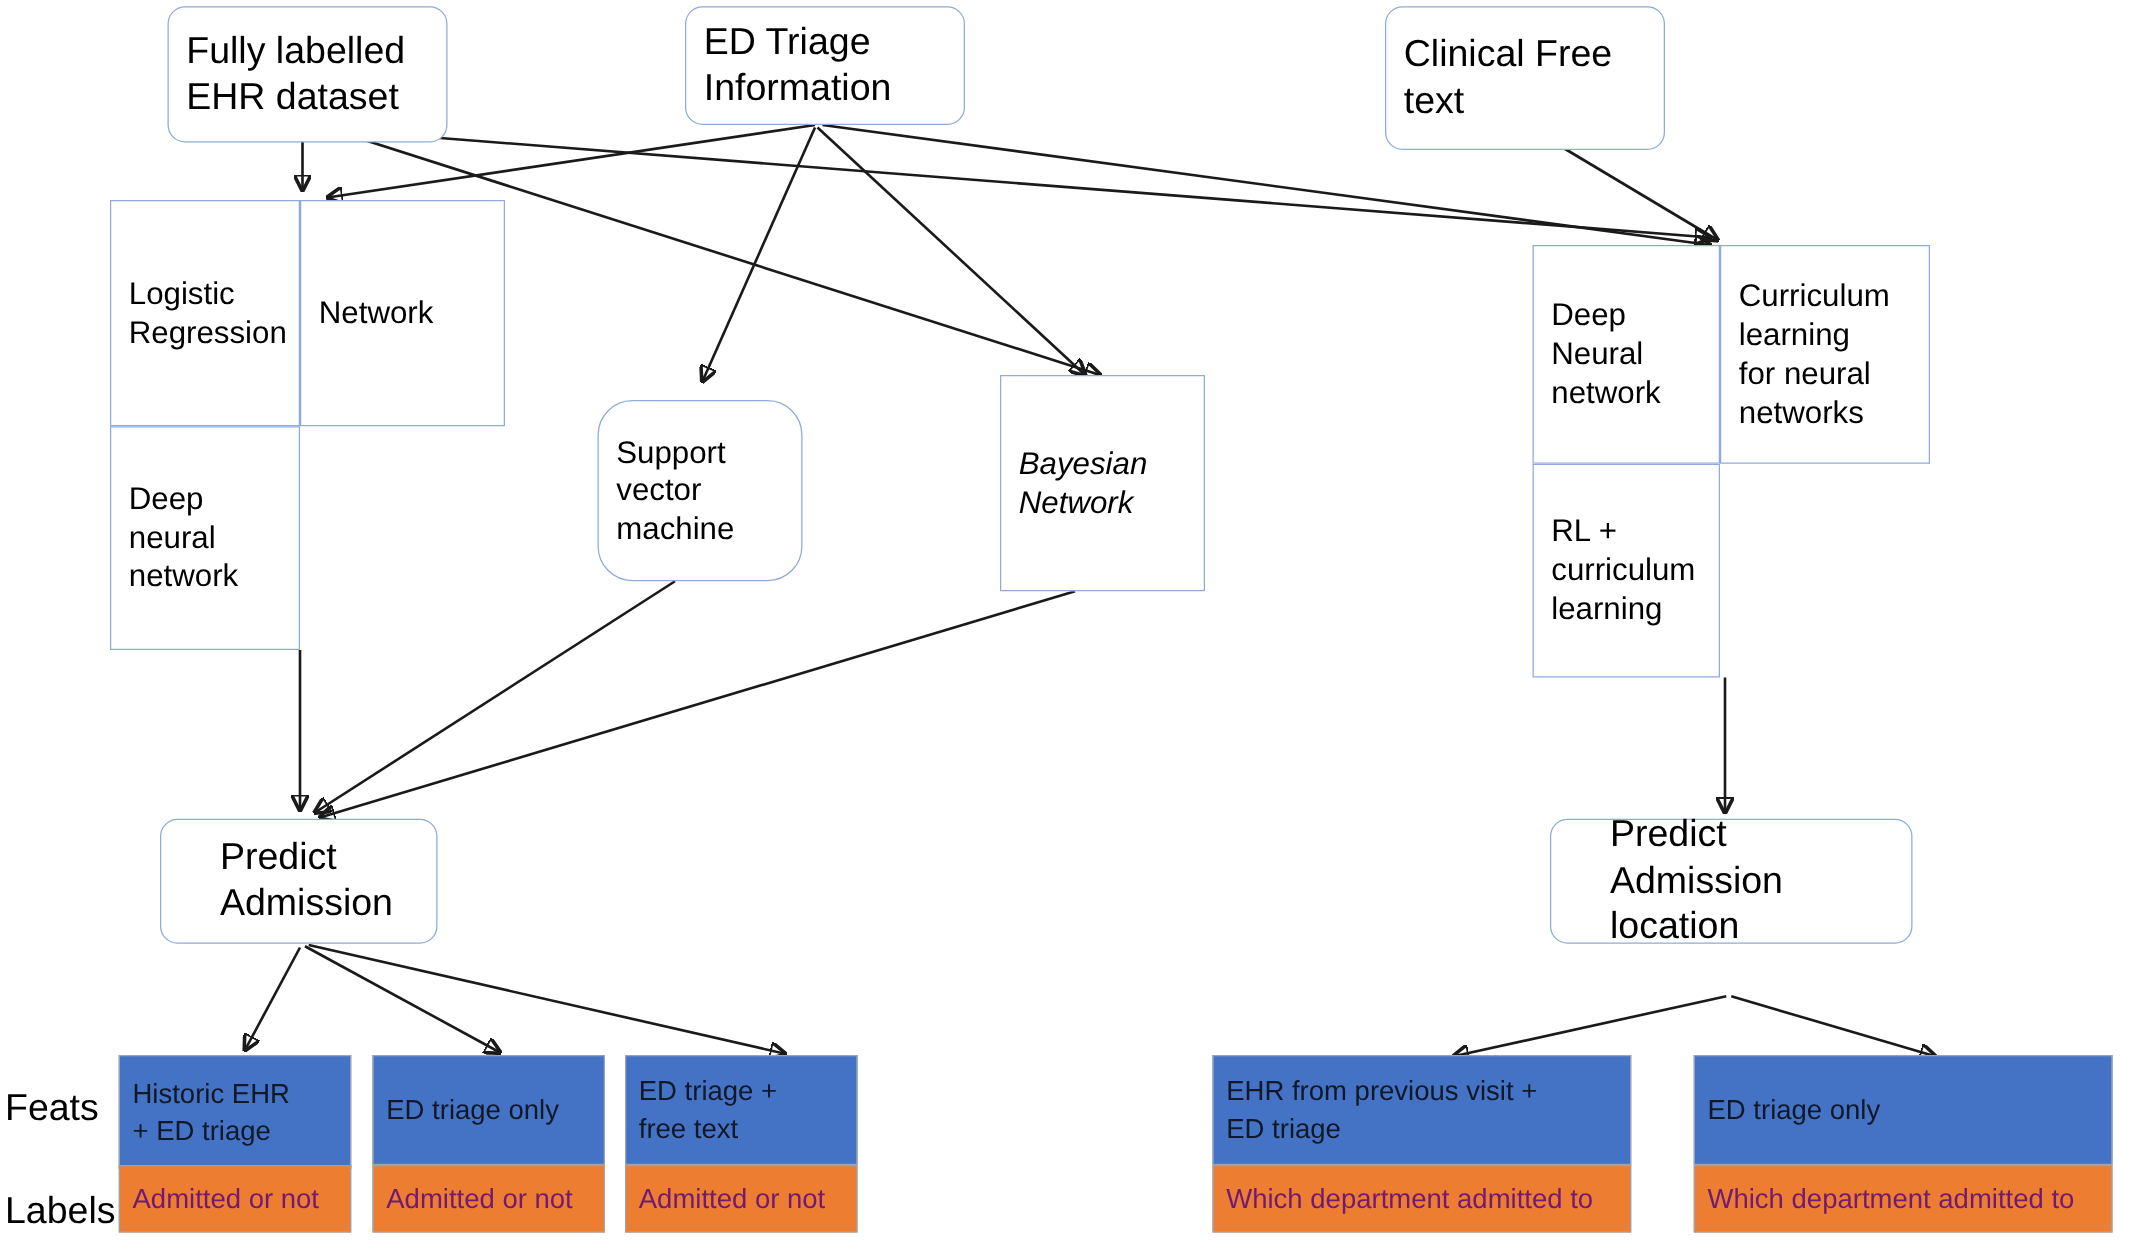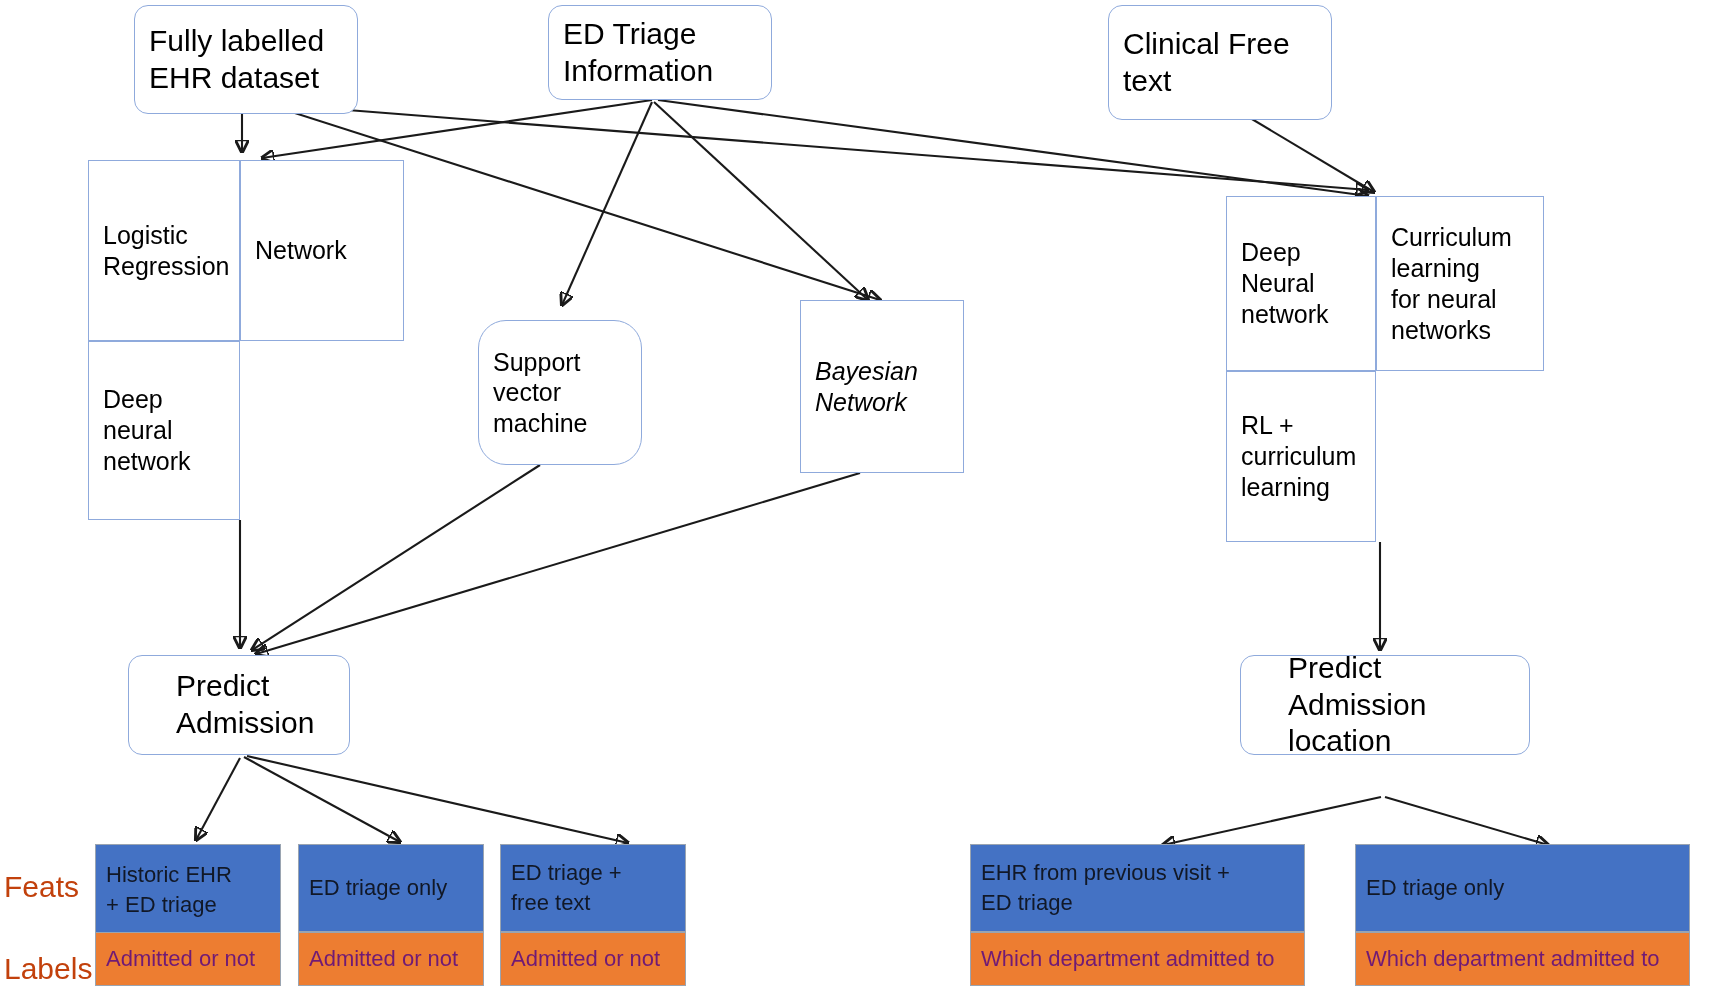--- a/index.html
+++ b/index.html
@@ -22,21 +22,21 @@
         background:#fff;display:flex;align-items:center;font-size:25px;}
   .cell .txt{padding:0 14px;line-height:1.24;white-space:pre-line;}
 
   
   .bar{position:absolute;box-sizing:border-box;display:flex;align-items:center;
        border:1px solid #9AA4B1;}
   .bar .txt{padding:0 10px;line-height:1.35;white-space:pre-line;font-size:22px;}
   .feats{background:#4472C4;color:#111827;}
   .labels{background:#ED7D31;color:#701a75;}
 
-  .rowlabel{position:absolute;font-size:30px;color:#c2410c;white-space:nowrap;}
+  .rowlabel{position:absolute;font-size:30px;color:#000000;white-space:nowrap;}
 
   
   #wires{position:absolute;left:0;top:0;width:1725px;height:1002px;
          pointer-events:none;overflow:visible;}
   #wires path{fill:none;stroke:#1a1a1a;stroke-width:2.1;}
 </style>
 </head>
 <body>
 
 <div id="stage">

